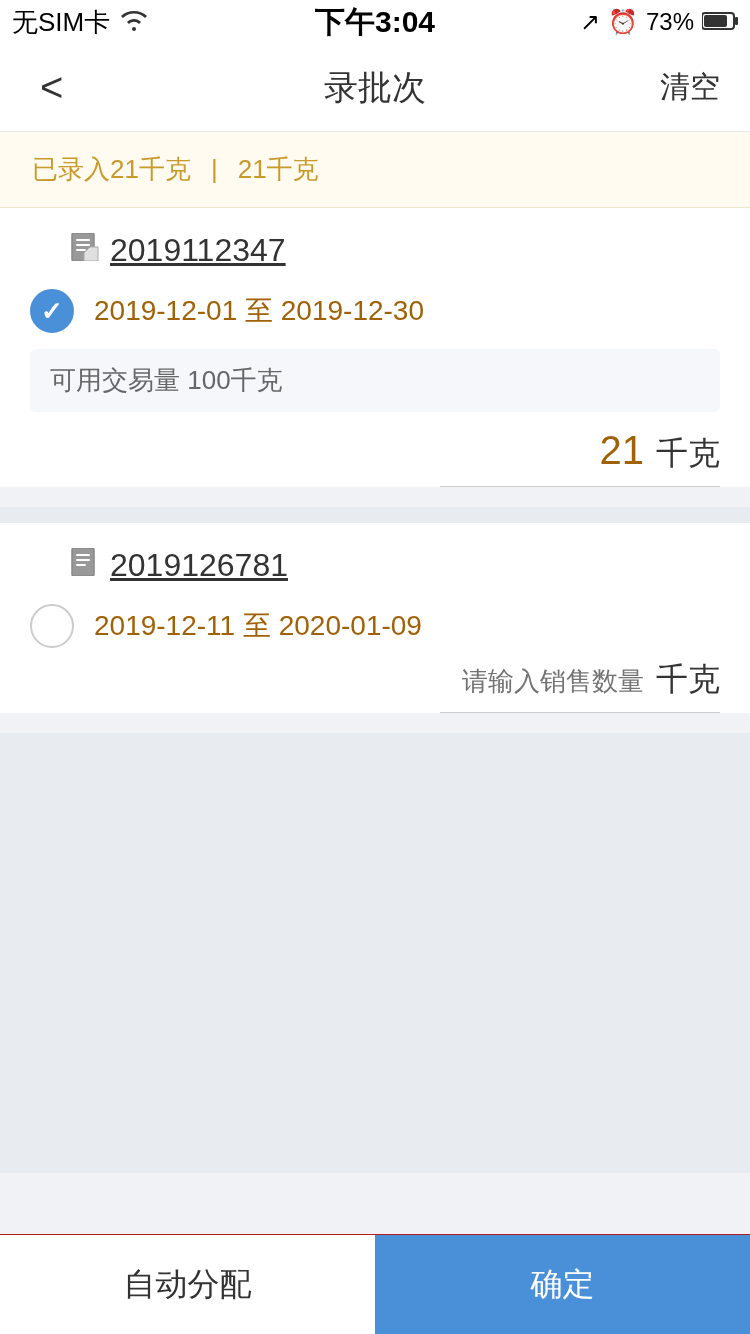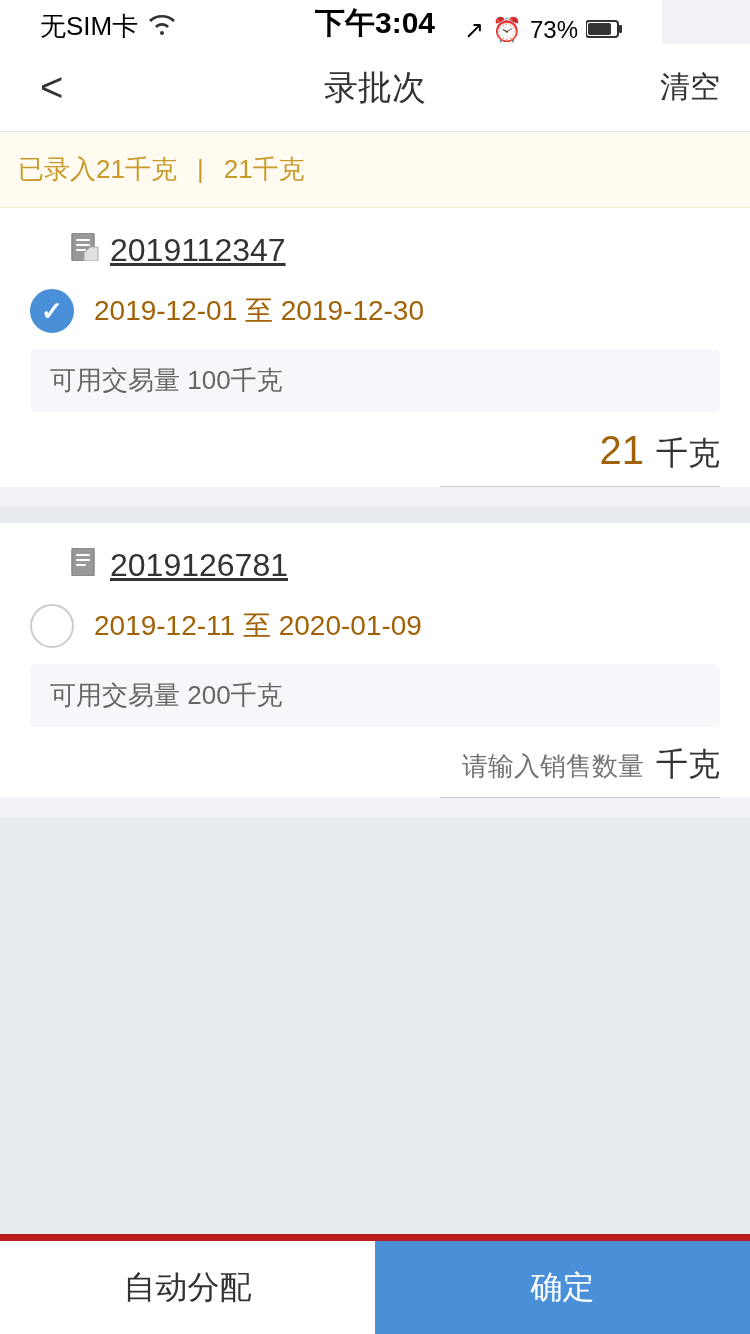--- a/index.html
+++ b/index.html
@@ -7,27 +7,27 @@
     body {
       width: 750px;
       min-height: 1334px;
       font-family: -apple-system, 'PingFang SC', 'Helvetica Neue', Arial, sans-serif;
       background: #f0f2f5;
       overflow-x: hidden;
     }
 
     
     .status-bar {
-      width: 662px;
+      width: 750px;
       height: 44px;
       background: #fff;
       display: flex;
-      align-items: flex-end;
+      align-items: center;
       justify-content: space-between;
-      padding: 0 40px;
+      padding: 0 12px;
       font-size: 26px;
     }
     .status-left {
       display: flex;
       align-items: center;
       gap: 10px;
       font-size: 26px;
     }
     .status-center {
       font-size: 30px;
@@ -71,21 +71,21 @@
     }
     .nav-clear {
       font-size: 30px;
       color: #333;
       cursor: pointer;
     }
 
     
     .info-banner {
       background: #fffbf0;
-      padding: 20px 18px;
+      padding: 20px 32px;
       display: flex;
       align-items: center;
       gap: 20px;
       border-bottom: 1px solid #f0e8cc;
     }
     .info-text {
       font-size: 26px;
       color: #c89a2a;
     }
     .info-divider {
@@ -183,21 +183,21 @@
 
     
     .bottom-bar {
       position: fixed;
       bottom: 0;
       left: 0;
       width: 750px;
       height: 100px;
       display: flex;
       background: #fff;
-      border-top: 7px solid #b91c1c;
+      border-top: 1px solid #b91c1c;
     }
     .btn-auto {
       flex: 1;
       display: flex;
       align-items: center;
       justify-content: center;
       font-size: 32px;
       color: #333;
       background: #fff;
       cursor: pointer;
@@ -304,21 +304,20 @@
           <rect x="6" y="11" width="14" height="2" rx="1" fill="#fff"></rect>
           <rect x="6" y="16" width="10" height="2" rx="1" fill="#fff"></rect>
         </svg>
       </span>
       <span class="batch-id">2019126781</span>
     </div>
     <div class="batch-row">
       <div class="radio-circle"></div>
       <span class="batch-date">2019-12-11 至 2020-01-09</span>
     </div>
-    <div class="batch-avail">可用交易量 200千克</div>
     <div style="padding: 0 30px; display: flex; justify-content: flex-end; align-items: baseline; gap: 12px; padding-bottom: 10px; background:#fff;">
       <span style="font-size:26px; color:#737373;">请输入销售数量</span>
       <span class="quantity-unit">千克</span>
     </div>
     <div style="height:1px; background:#ccc; margin: 0 30px 20px auto; width: 280px;"></div>
   </div>
 
   <div class="bottom-area"></div>
 
 </div>

